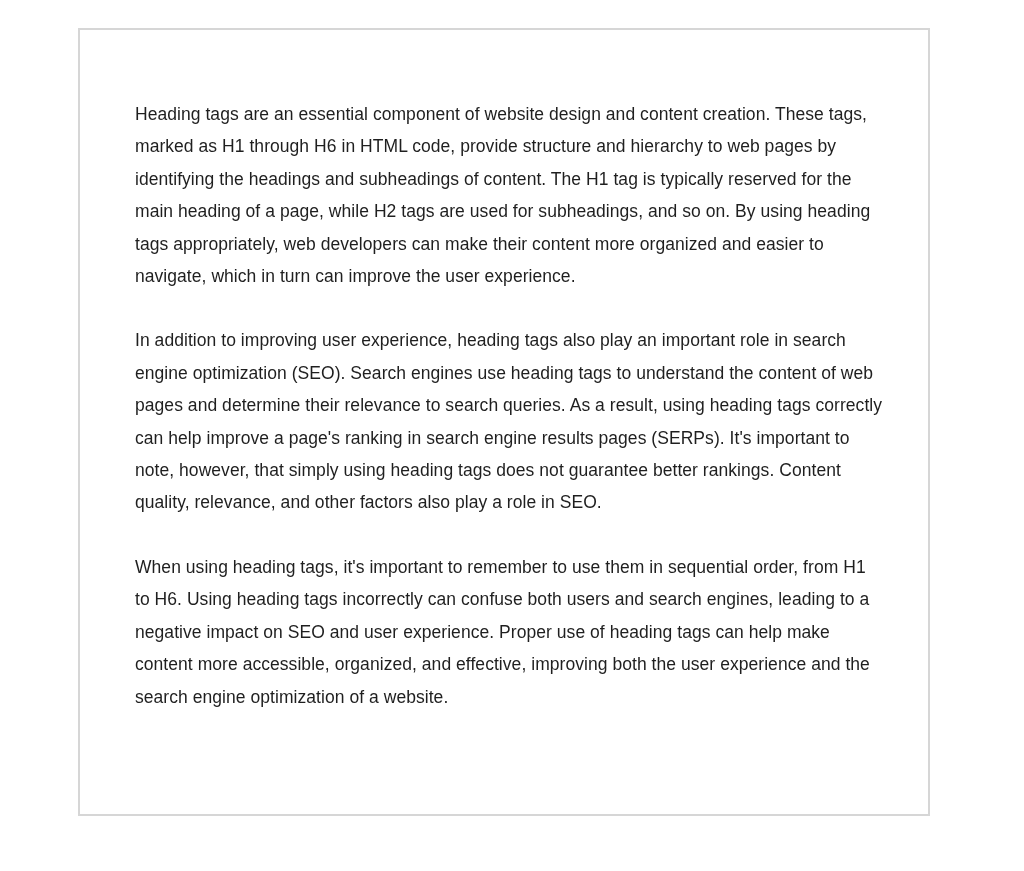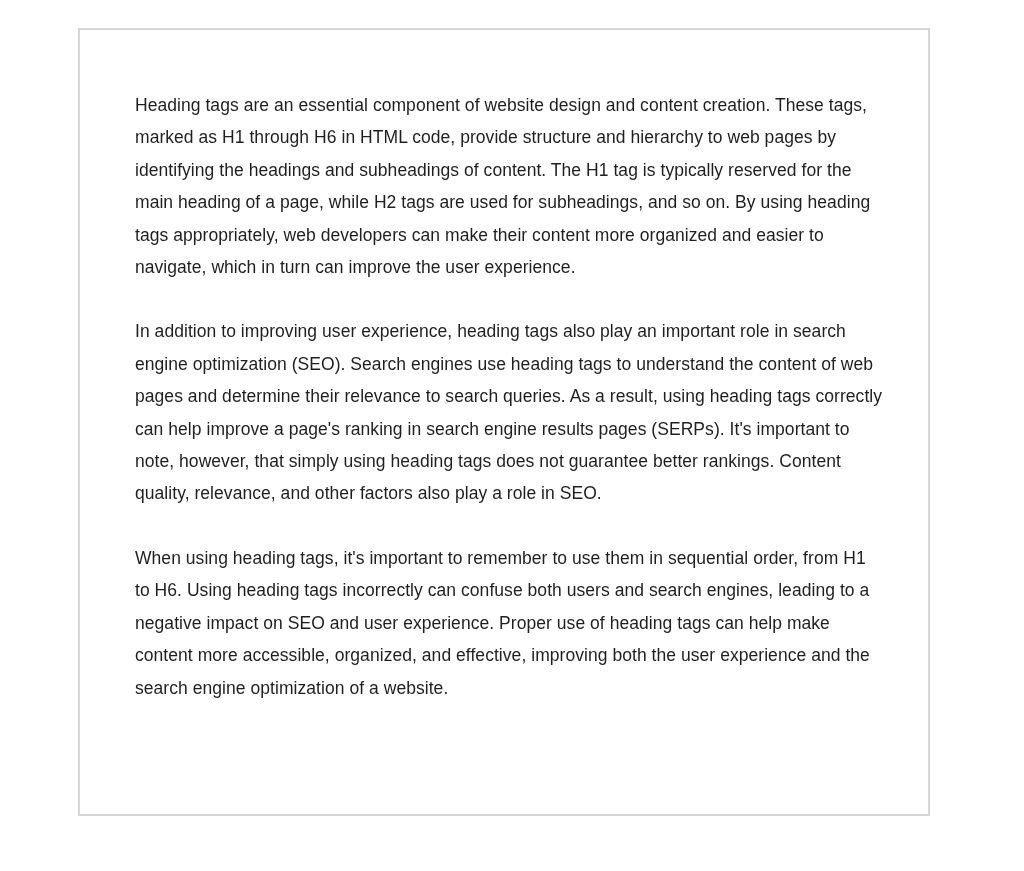--- a/index.html
+++ b/index.html
@@ -11,21 +11,21 @@
       border: 2px solid #d6d6d6;
       box-sizing: border-box;
       background: #ffffff;
     }
     .content {
       position: absolute;
       left: 55px; top: 52px;
       width: 750px;
     }
     .para {
-      margin: 7px 0 32px 0;
+      margin: 16px 0 32px 0;
       font-family: "Liberation Sans", sans-serif;
       font-size: 17.5px;
       line-height: 32.4px;
       color: #1f1f1f;
       letter-spacing: 0.05px;
     }
   </style>
 </head>
 <body>
 

